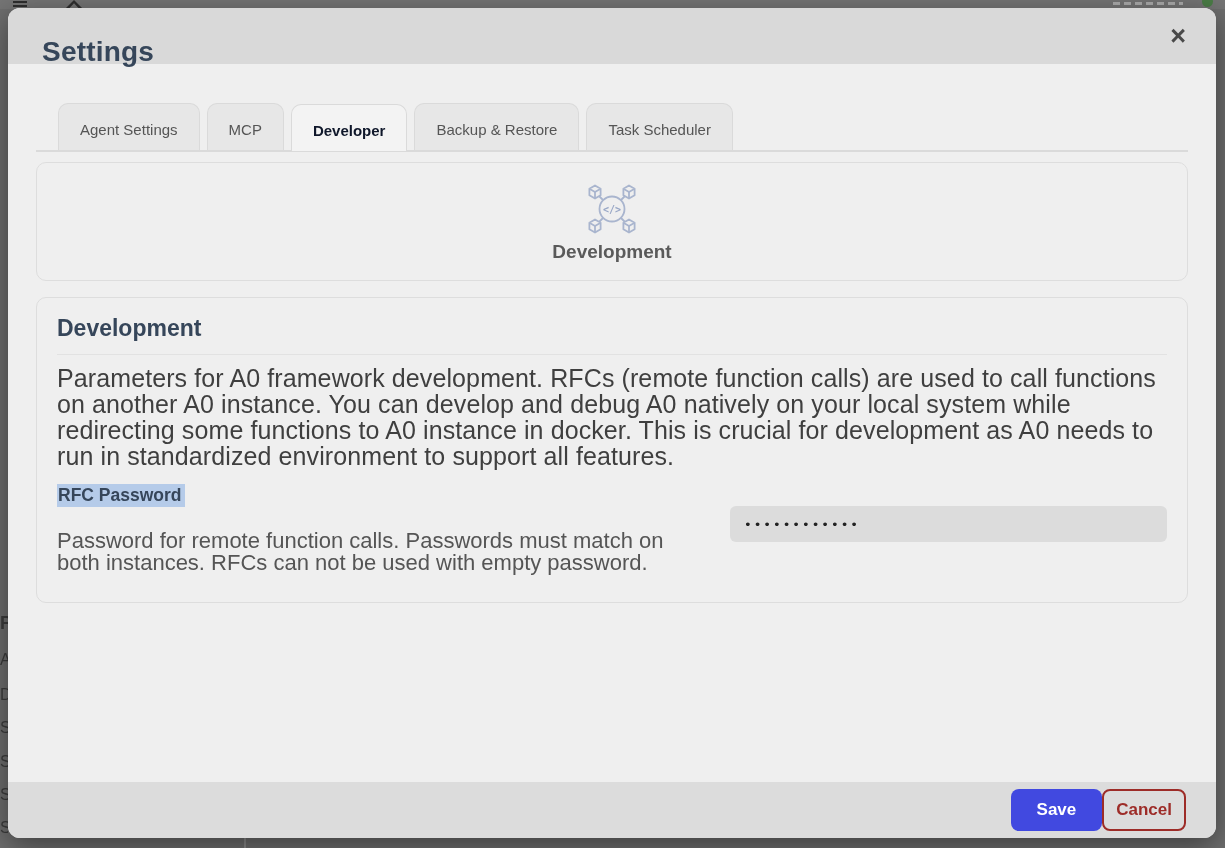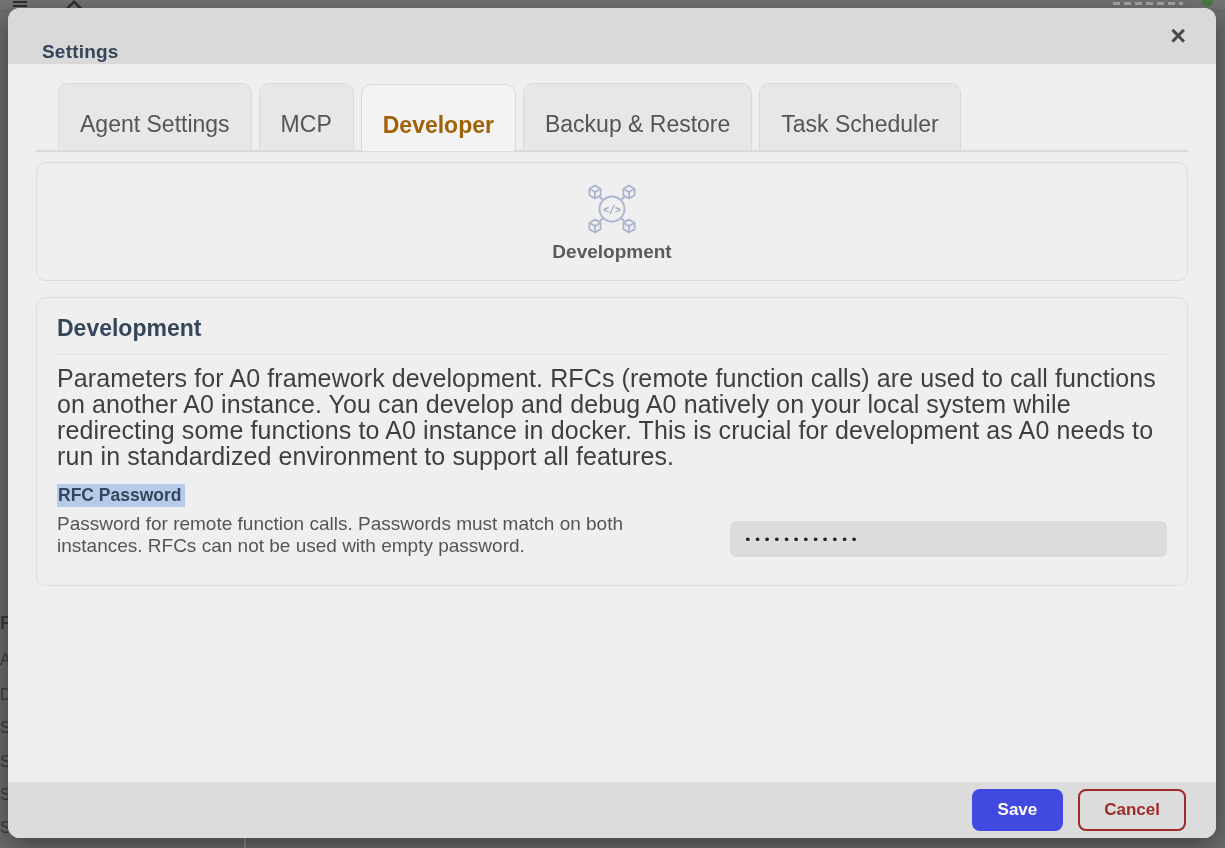--- a/index.html
+++ b/index.html
@@ -42,42 +42,42 @@
   
   .modal {
     position:absolute; left:8px; top:8px; width:1208px; height:830px;
     background:#efefef; border-radius:12px; overflow:hidden;
     box-shadow:0 8px 30px rgba(0,0,0,.45);
   }
   .modal-header {
     height:56px; background:#d9d9d9;
     display:flex; align-items:center; padding:0 24px 0 34px;
   }
-  .modal-title { font-size:19px; font-weight:bold; color:#36465a; letter-spacing:.2px;margin-top:32px; }
+  .modal-title { font-size:28px; font-weight:bold; color:#36465a; letter-spacing:.2px;margin-top:32px; }
   .close-btn {
     margin-left:auto; font-size:27px; line-height:1; color:#4a4a4a;
     background:none; border:none; cursor:pointer; font-weight:bold; padding:2px 6px;
   }
 
   .modal-body { padding:0 28px; }
 
   
   .tab-row {
     margin-top:41px; padding-left:22px;
     display:flex; gap:7px; align-items:flex-end;
     border-bottom:2px solid #dadada; height:47px;
   }
   .tab {
-    font-size:23px; color:#555; background:#e7e7e7;
+    font-size:15px; color:#555; background:#e7e7e7;
     border:1px solid #dadada; border-bottom:none;
     border-radius:10px 10px 0 0;
-    padding:27px 21px 12px; cursor:pointer; white-space:nowrap;
+    padding:17px 21px 12px; cursor:pointer; white-space:nowrap;
   }
   .tab.active {
-    background:#f3f3f3; color:#a16207; font-weight:bold;
+    background:#f3f3f3; color:#0f172a; font-weight:bold;
     position:relative; top:1px;
   }
 
   
   .nav-box {
     margin-top:10px; border:1px solid #ddd; border-radius:10px;
     height:119px; display:flex; flex-direction:column;
     align-items:center; justify-content:center; cursor:pointer;
   }
   .nav-box .nav-label { font-size:19px; font-weight:bold; color:#5a5a5a; margin-top:4px; }
@@ -85,49 +85,49 @@
   
   .section-box {
     margin-top:16px; border:1px solid #ddd; border-radius:10px;
     padding:17px 20px 28px;
   }
   .section-heading { font-size:23px; font-weight:bold; color:#36465a; }
   .section-divider { border:none; border-top:1px solid #e2e2e2; margin:12px 0 10px; }
   .section-desc {
     font-size:25px; color:#3f3f3f; line-height:26px; letter-spacing:.1px;
   }
-  .field-row { display:flex; margin-top:16px;align-items:flex-end; }
+  .field-row { display:flex; margin-top:16px; }
   .field-left { width:655px; }
   .field-label {
     display:inline; font-size:17.5px; font-weight:bold; color:#36465a;
     background:#b5cbe9; padding:1px 3px 2px 1px;
   }
-  .field-desc { font-size:19px; color:#555; line-height:22px; margin-top:7px; max-width:650px; }
+  .field-desc { font-size:22px; color:#555; line-height:22px; margin-top:24px; max-width:650px; }
   .field-right { flex:1; padding-left:18px; }
   .pw-input {
     width:100%; height:36px; margin-top:21px;
     background:#dcdcdc; border:none; border-radius:6px;
     font-size:13px; letter-spacing:2px; color:#222; padding:0 14px;
     font-family:"DejaVu Sans",sans-serif;
   }
 
   
   .modal-footer {
     position:absolute; left:0; bottom:0; width:100%; height:56px;
     background:#dcdcdc; display:flex; align-items:center;
-    justify-content:flex-end; gap:15px; padding-right:30px;
+    justify-content:flex-end; padding-right:30px;
   }
   .btn-save {
     background:#4149e0; color:#fff; font-weight:bold; font-size:17px;
     border:none; border-radius:8px; padding:11px 26px; cursor:pointer;
     font-family:inherit;
   }
   .btn-cancel {
     background:transparent; color:#9d2c28; font-weight:bold; font-size:17px;
-    border:2px solid #9d2c28; border-radius:8px; padding:9px 24px; cursor:pointer;
+    border:2px solid #9d2c28; border-radius:8px; padding:9px 12px; cursor:pointer;
     font-family:inherit;
   }
 
   
   .rfc-icon svg { display:block; }
 </style>
 </head>
 <body>
 
 <div class="page-topbar">

